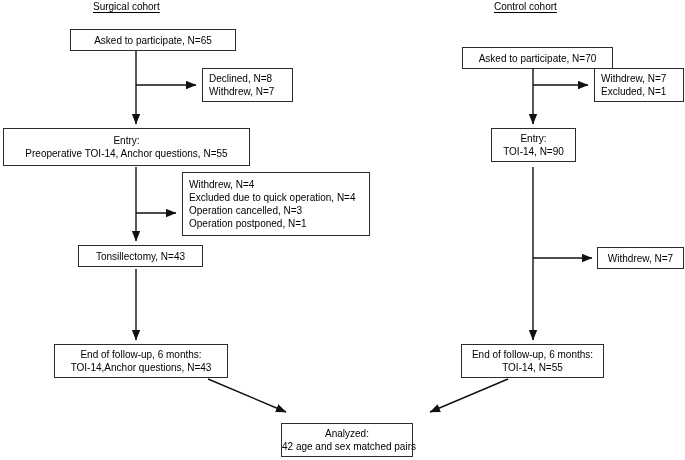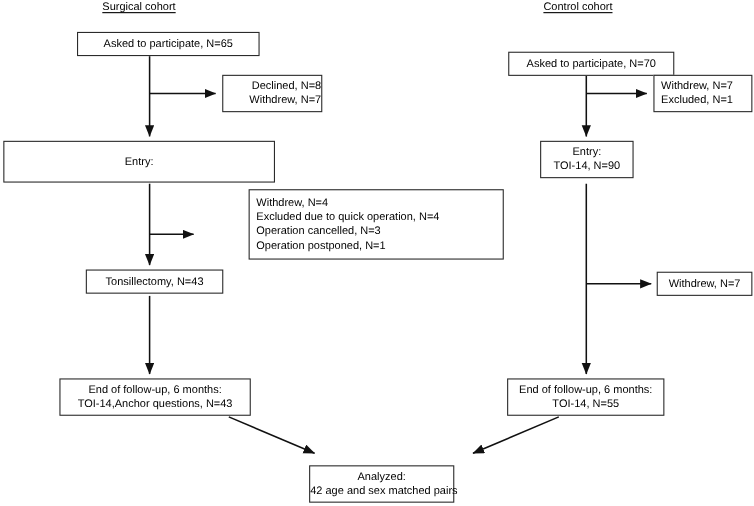--- a/index.html
+++ b/index.html
@@ -107,30 +107,31 @@
     </g>
     <g stroke="#111111" stroke-width="1.4" fill="none">
       <path d="M508,379 L430,412" marker-end="url(#ah)"></path>
     </g>
   </svg>
 
   <div class="node ctr" style="left:70px; top:29px; width:166px; height:22px;">
     <span class="ln">Asked to participate, N=65</span>
   </div>
 
-  <div class="node lft" style="left:202px; top:68px; width:91px; height:34px;align-items:flex-end;">
+  <div class="node lft" style="left:202px; top:68px; width:91px; height:34px;">
     <span class="ln">Declined, N=8</span>
     <span class="ln">Withdrew, N=7</span>
   </div>
 
   <div class="node ctr" style="left:3px; top:128px; width:247px; height:38px;">
     <span class="ln">Entry:</span>
+    <span class="ln">Preoperative TOI-14, Anchor questions, N=55</span>
   </div>
 
-  <div class="node lft" style="left:182px; top:172px; width:232px; height:64px;margin-left:44px;">
+  <div class="node lft" style="left:182px; top:172px; width:188px; height:64px;">
     <span class="ln">Withdrew, N=4</span>
     <span class="ln">Excluded due to quick operation, N=4</span>
     <span class="ln">Operation cancelled, N=3</span>
     <span class="ln">Operation postponed, N=1</span>
   </div>
 
   <div class="node ctr" style="left:78px; top:245px; width:125px; height:22px;">
     <span class="ln">Tonsillectomy, N=43</span>
   </div>
 

